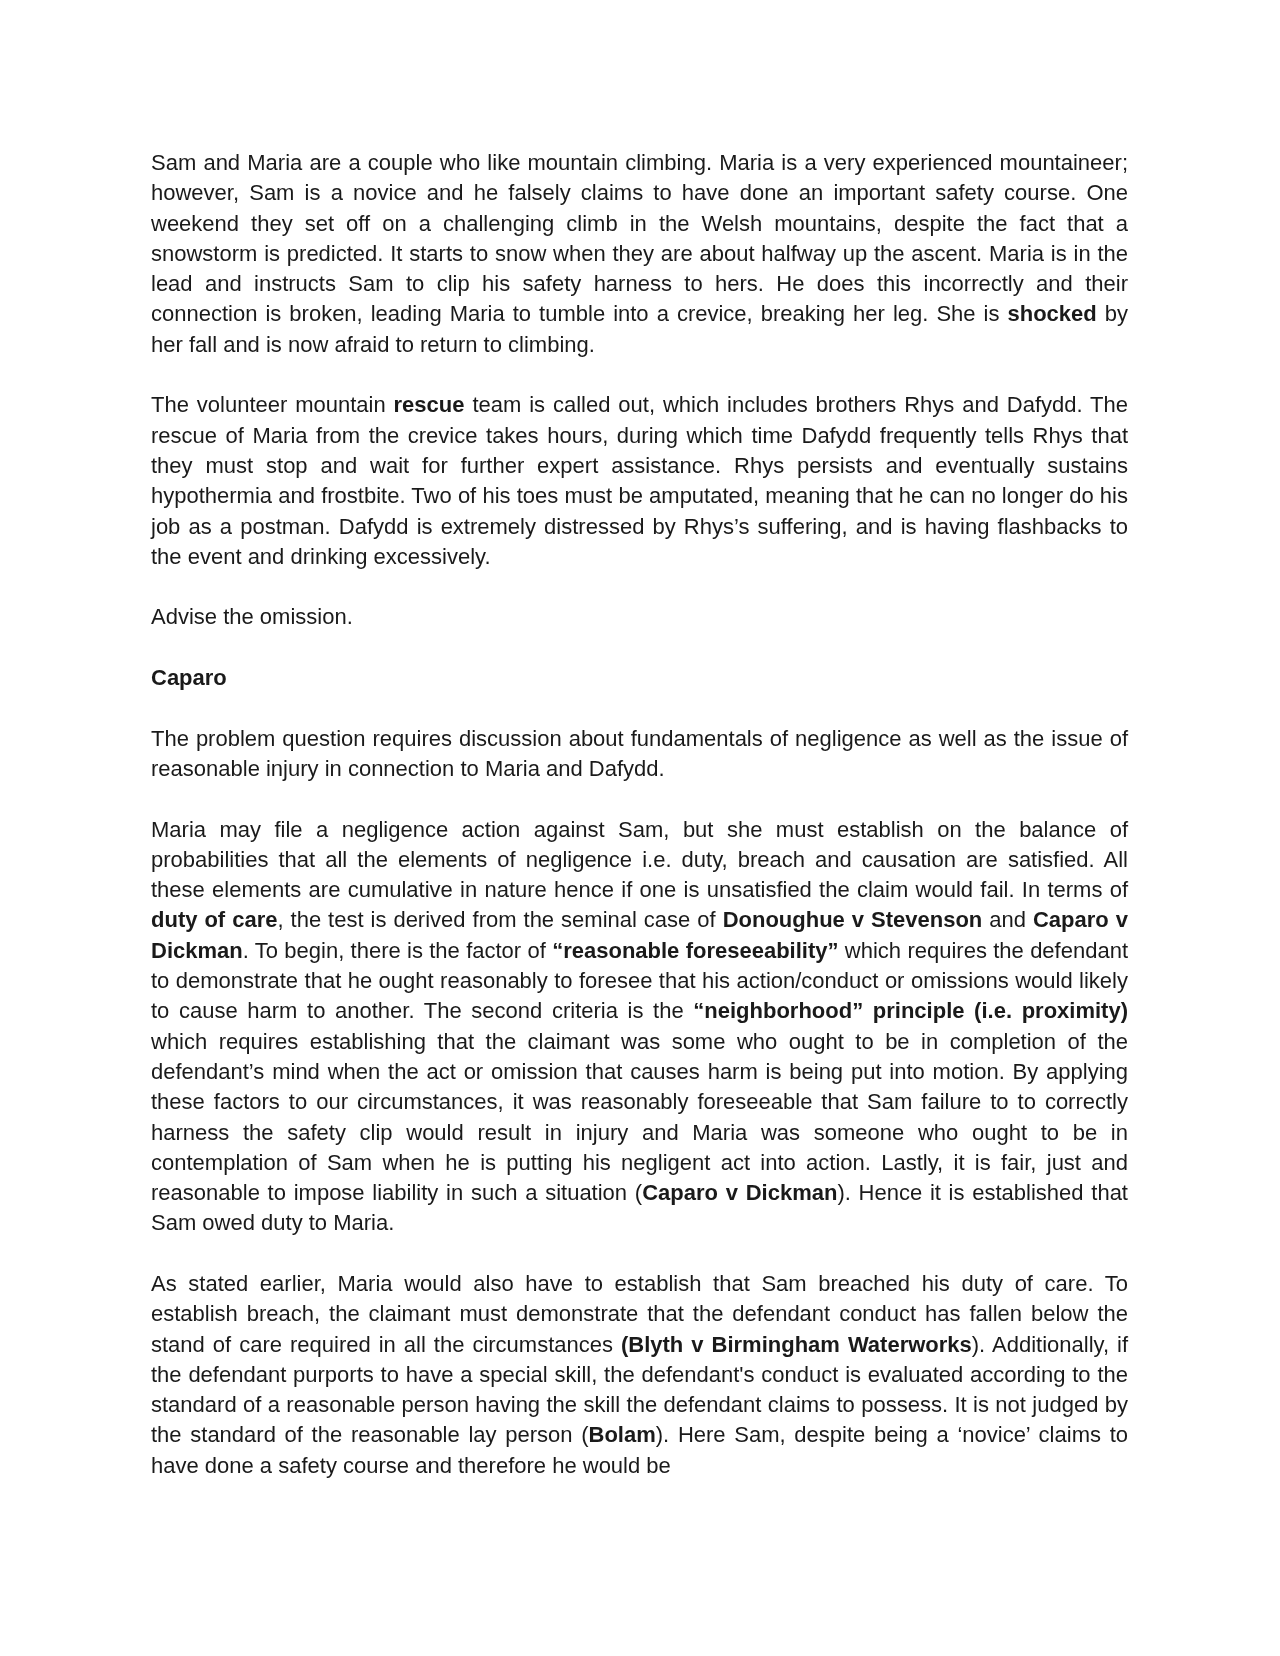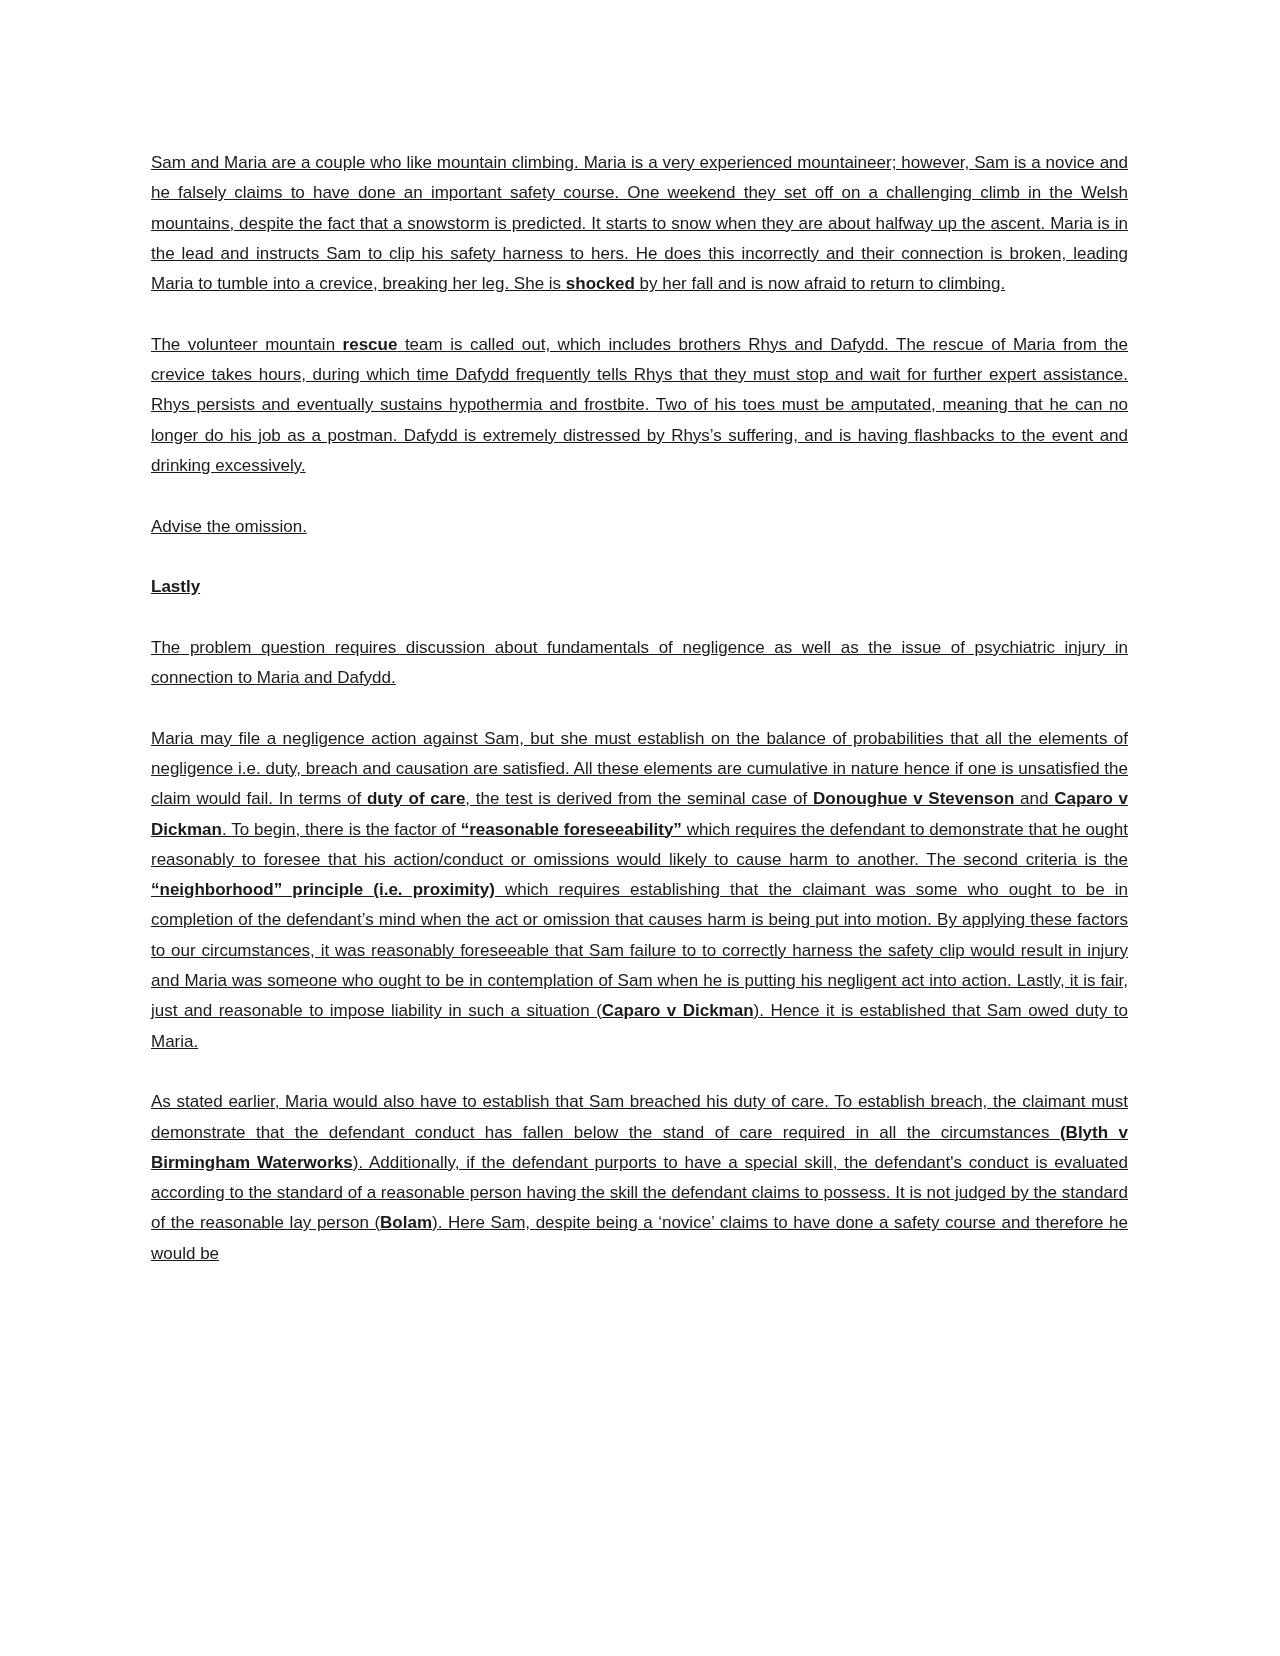--- a/index.html
+++ b/index.html
@@ -3,43 +3,42 @@
   <meta charset="utf-8">
   <style>
     html, body { margin: 0; padding: 0; background: #ffffff; }
     body { width: 1280px; height: 1656px; position: relative; overflow: hidden; }
     .page {
       position: absolute;
       left: 151px;
       top: 148px;
       width: 977px;
       font-family: "Liberation Sans", sans-serif;
-      font-size: 17px;
+      font-size: 22px;
       line-height: 30.3px;
       color: #1a1a1a;
-      text-decoration: underline;
     }
     .para {
       margin: 0 0 30.3px 0;
       text-align: justify;
       text-align-last: left;
     }
     .heading { margin: 0 0 30.3px 0; font-weight: bold; }
     .b { font-weight: bold; }
   </style>
 </head>
 <body>
 
 <div class="page">
   <p class="para"><span>Sam and Maria are a couple who like mountain climbing. Maria is a very experienced mountaineer; however, Sam is a novice and he falsely claims to have done an important safety course. One weekend they set off on a challenging climb in the Welsh mountains, despite the fact that a snowstorm is predicted. It starts to snow when they are about halfway up the ascent. Maria is in the lead and instructs Sam to clip his safety harness to hers. He does this incorrectly and their connection is broken, leading Maria to tumble into a crevice, breaking her leg. She is </span><span class="b">shocked</span><span> by her fall and is now afraid to return to climbing.</span></p>
 
   <p class="para"><span>The volunteer mountain </span><span class="b">rescue</span><span> team is called out, which includes brothers Rhys and Dafydd. The rescue of Maria from the crevice takes hours, during which time Dafydd frequently tells Rhys that they must stop and wait for further expert assistance. Rhys persists and eventually sustains hypothermia and frostbite. Two of his toes must be amputated, meaning that he can no longer do his job as a postman. Dafydd is extremely distressed by Rhys’s suffering, and is having flashbacks to the event and drinking excessively.</span></p>
 
   <p class="para"><span>Advise the omission.</span></p>
 
-  <p class="heading"><span>Lastly</span></p>
+  <p class="heading"><span>Caparo</span></p>
 
-  <p class="para"><span>The problem question requires discussion about fundamentals of negligence as well as the issue of psychiatric injury in connection to Maria and Dafydd.</span></p>
+  <p class="para"><span>The problem question requires discussion about fundamentals of negligence as well as the issue of reasonable injury in connection to Maria and Dafydd.</span></p>
 
   <p class="para"><span>Maria may file a negligence action against Sam, but she must establish on the balance of probabilities that all the elements of negligence i.e. duty, breach and causation are satisfied. All these elements are cumulative in nature hence if one is unsatisfied the claim would fail. In terms of </span><span class="b">duty of care</span><span>, the test is derived from the seminal case of </span><span class="b">Donoughue v Stevenson</span><span> and </span><span class="b">Caparo v Dickman</span><span>. To begin, there is the factor of </span><span class="b">“reasonable foreseeability”</span><span> which requires the defendant to demonstrate that he ought reasonably to foresee that his action/conduct or omissions would likely to cause harm to another. The second criteria is the </span><span class="b">“neighborhood” principle (i.e. proximity)</span><span> which requires establishing that the claimant was some who ought to be in completion of the defendant’s mind when the act or omission that causes harm is being put into motion. By applying these factors to our circumstances, it was reasonably foreseeable that Sam failure to to correctly harness the safety clip would result in injury and Maria was someone who ought to be in contemplation of Sam when he is putting his negligent act into action. Lastly, it is fair, just and reasonable to impose liability in such a situation (</span><span class="b">Caparo v Dickman</span><span>). Hence it is established that Sam owed duty to Maria.</span></p>
 
   <p class="para"><span>As stated earlier, Maria would also have to establish that Sam breached his duty of care. To establish breach, the claimant must demonstrate that the defendant conduct has fallen below the stand of care required in all the circumstances </span><span class="b">(Blyth v Birmingham Waterworks</span><span>). Additionally, if the defendant purports to have a special skill, the defendant's conduct is evaluated according to the standard of a reasonable person having the skill the defendant claims to possess. It is not judged by the standard of the reasonable lay person (</span><span class="b">Bolam</span><span>). Here Sam, despite being a ‘novice’ claims to have done a safety course and therefore he would be</span></p>
 </div>
 
 </body></html>

